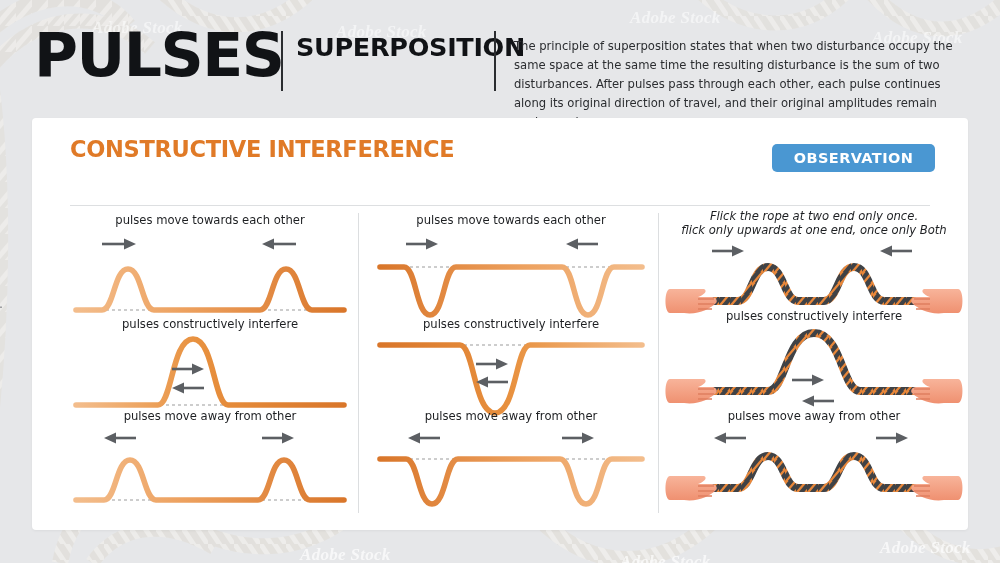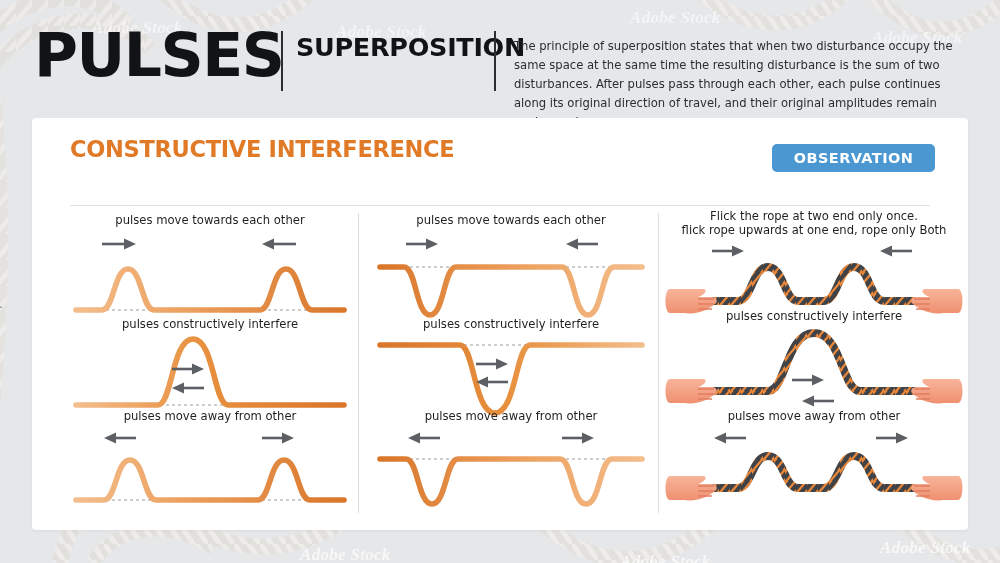--- a/index.html
+++ b/index.html
@@ -274,23 +274,23 @@
         <line x1="16" y1="33" x2="278" y2="33" stroke="#9b9b9b" stroke-width="1" stroke-dasharray="3 3"></line>
         <path d="M16,33 L42,33 C54,33 54,78 68,78 C82,78 82,33 94,33 L196,33
                  C208,33 208,78 222,78 C236,78 236,33 248,33 L278,33" fill="none" stroke="url(#gradRL)" stroke-width="5.6" stroke-linecap="round" stroke-linejoin="round"></path>
       </svg>
     </div>
   </div>
 
   <div class="col col3">
 
     <div class="panel" style="top:-4px;">
-      <div class="caption" style="position:relative;">
+      <div class="caption" style="position:relative;font-style:italic;">
         <span>Flick the rope at two end only once.</span><br>
-        <span>flick rope upwards at one end, rope only Both</span>
+        <span>flick only upwards at one end, once only Both</span>
       </div>
       <svg width="300" height="82" viewBox="0 0 300 82" style="margin-top:2px;">
         <g>
           <line x1="48" y1="12" x2="68" y2="12" stroke="#5c5f63" stroke-width="2.6"></line>
           <polygon points="68,6.5 80,12 68,17.5" fill="#5c5f63"></polygon>
         </g>
         <g>
           <line x1="248" y1="12" x2="228" y2="12" stroke="#5c5f63" stroke-width="2.6"></line>
           <polygon points="228,6.5 216,12 228,17.5" fill="#5c5f63"></polygon>
         </g>

